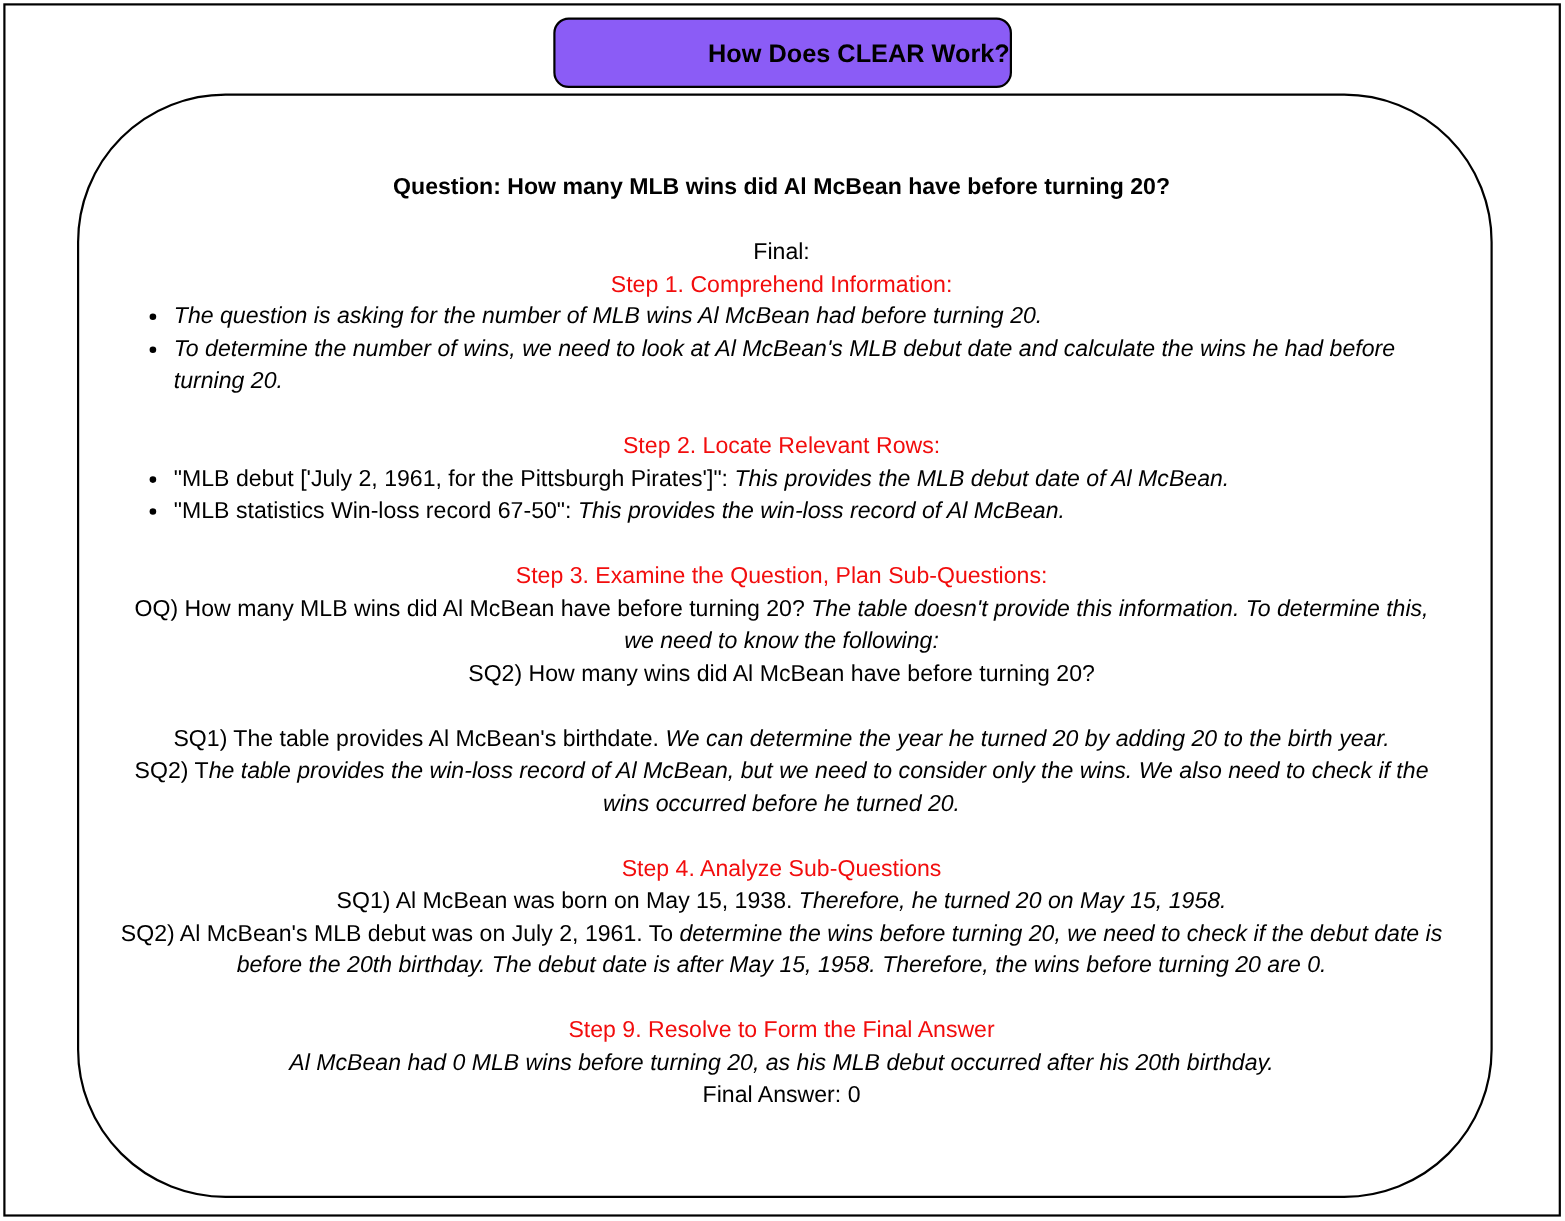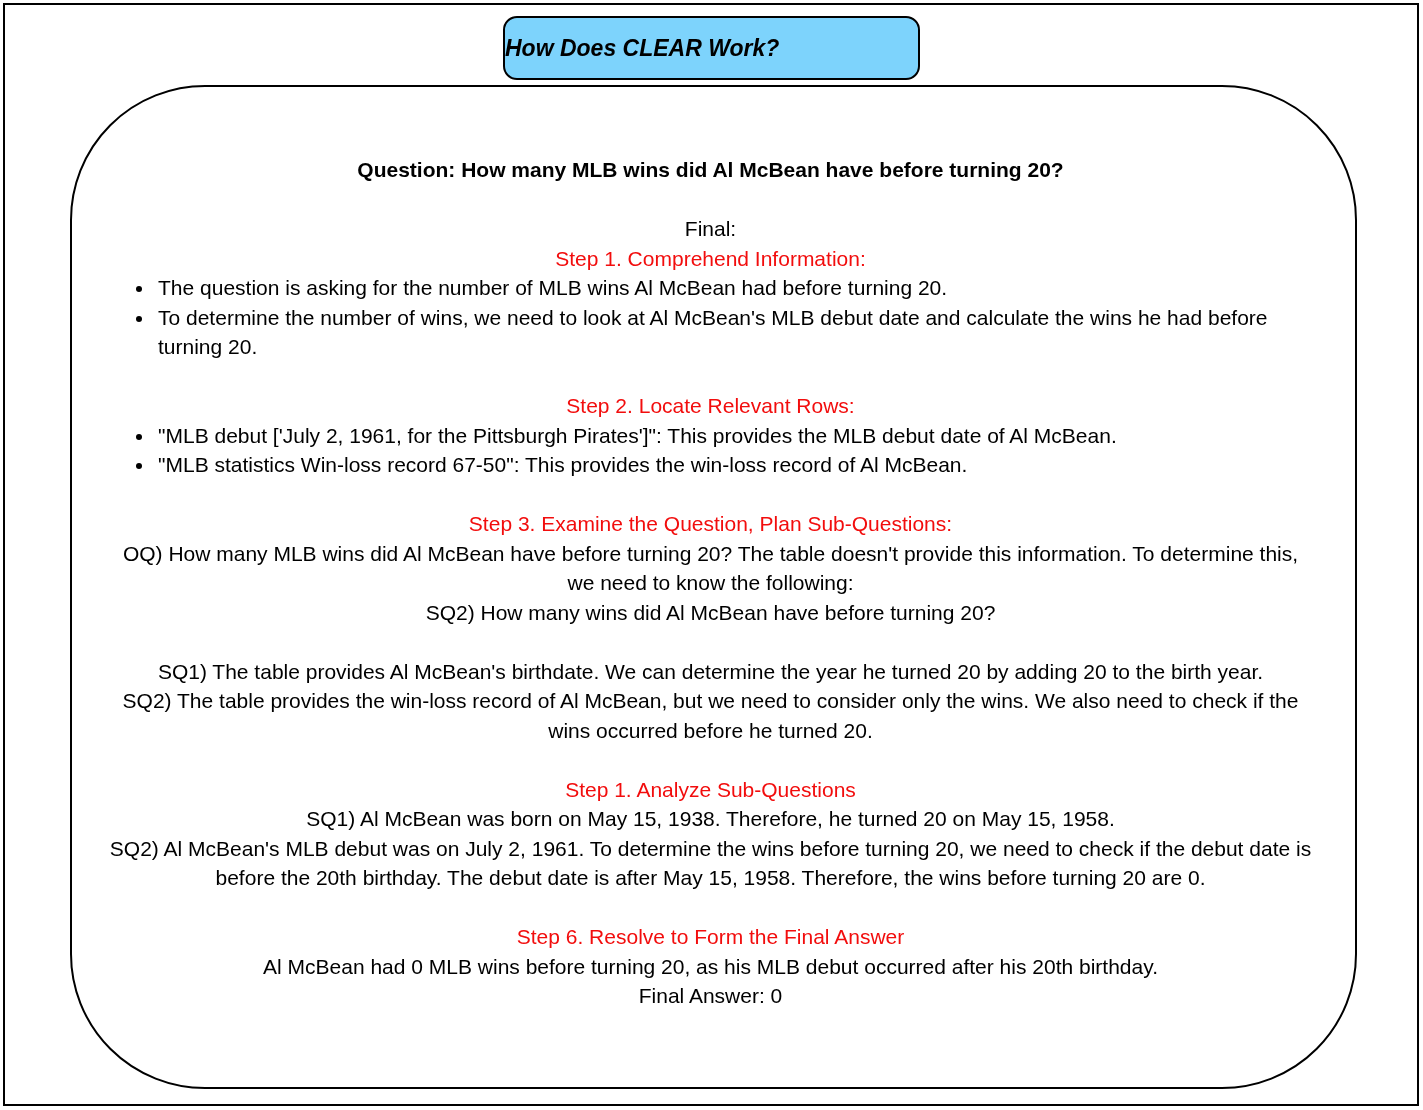--- a/index.html
+++ b/index.html
@@ -34,28 +34,27 @@
   }
   .title-box {
     position: absolute;
     left: 503px;
     top: 16px;
     width: 417px;
     height: 64px;
     box-sizing: border-box;
     border: 2px solid #000000;
     border-radius: 14px;
-    background: #7dd3fc;
+    background: #8b5cf6;
     display: flex;
     align-items: center;
-    justify-content: flex-start;
+    justify-content: flex-end;
     font-weight: bold;
     font-size: 23px;
     z-index: 2;
-    font-style: italic;
   }
   .content {
     position: absolute;
     left: 108px;
     top: 155px;
     width: 1205px;
     font-size: 21px;
     line-height: 29.5px;
     z-index: 1;
   }
@@ -68,21 +67,21 @@
   }
   .content ul.bullets {
     margin: 0;
     padding-left: 47px;
     list-style: disc outside;
   }
   .content ul.bullets li {
     padding-left: 3px;
   }
   .seg-bold   { font-weight: bold; }
-  .seg-italic { }
+  .seg-italic { font-style: italic; }
   .seg-red    { color: var(--red-accent, #f20d0d); }
   .seg-plain  { }
 </style>
 </head>
 <body>
 
 <div class="canvas" style="--red-accent: #f20d0d;">
   <div class="outer-frame"></div>
 
   <div class="title-box">
@@ -107,21 +106,21 @@
         <li><span class="seg-plain">"MLB statistics Win-loss record 67-50": </span><span class="seg-italic">This provides the win-loss record of Al McBean.</span></li>
       </ul>
       <div class="spacer"></div>
       <p class="line"><span class="seg-red">Step 3. Examine the Question, Plan Sub-Questions:</span></p>
       <p class="line"><span class="seg-plain">OQ) How many MLB wins did Al McBean have before turning 20? </span><span class="seg-italic">The table doesn't provide this information. To determine this, we need to know the following:</span></p>
       <p class="line"><span class="seg-plain">SQ2) How many wins did Al McBean have before turning 20?</span></p>
       <div class="spacer"></div>
       <p class="line"><span class="seg-plain">SQ1) The table provides Al McBean's birthdate. </span><span class="seg-italic">We can determine the year he turned 20 by adding 20 to the birth year.</span></p>
       <p class="line"><span class="seg-plain">SQ2) T</span><span class="seg-italic">he table provides the win-loss record of Al McBean, but we need to consider only the wins. We also need to check if the wins occurred before he turned 20.</span></p>
       <div class="spacer"></div>
-      <p class="line"><span class="seg-red">Step 1. Analyze Sub-Questions</span></p>
+      <p class="line"><span class="seg-red">Step 4. Analyze Sub-Questions</span></p>
       <p class="line"><span class="seg-plain">SQ1) Al McBean was born on May 15, 1938. </span><span class="seg-italic">Therefore, he turned 20 on May 15, 1958.</span></p>
       <p class="line"><span class="seg-plain">SQ2) Al McBean's MLB debut was on July 2, 1961. To </span><span class="seg-italic">determine the wins before turning 20, we need to check if the debut date is before the 20th birthday. The debut date is after May 15, 1958. Therefore, the wins before turning 20 are 0.</span></p>
       <div class="spacer"></div>
-      <p class="line"><span class="seg-red">Step 6. Resolve to Form the Final Answer</span></p>
+      <p class="line"><span class="seg-red">Step 9. Resolve to Form the Final Answer</span></p>
       <p class="line"><span class="seg-italic">Al McBean had 0 MLB wins before turning 20, as his MLB debut occurred after his 20th birthday.</span></p>
       <p class="line"><span class="seg-plain">Final Answer: 0</span></p>
     </div>
 </div>
 
 </body></html>

